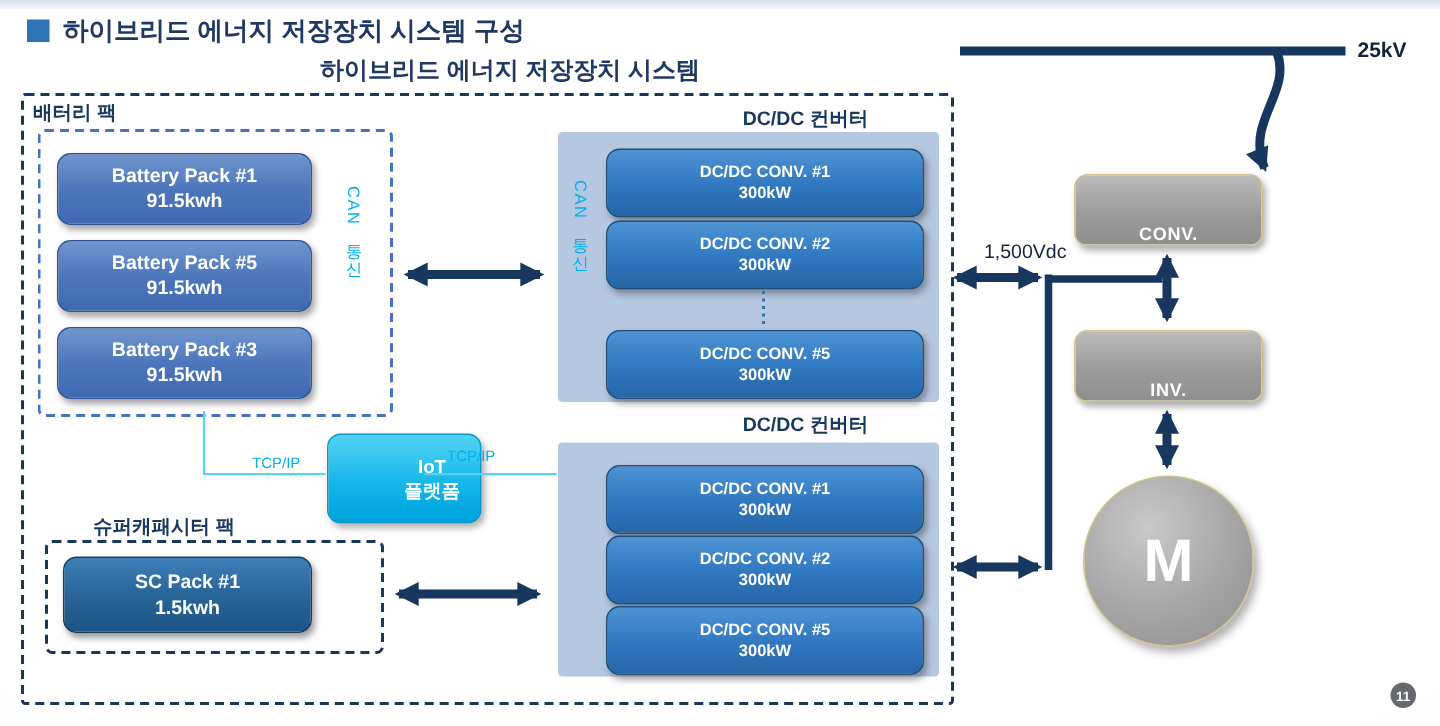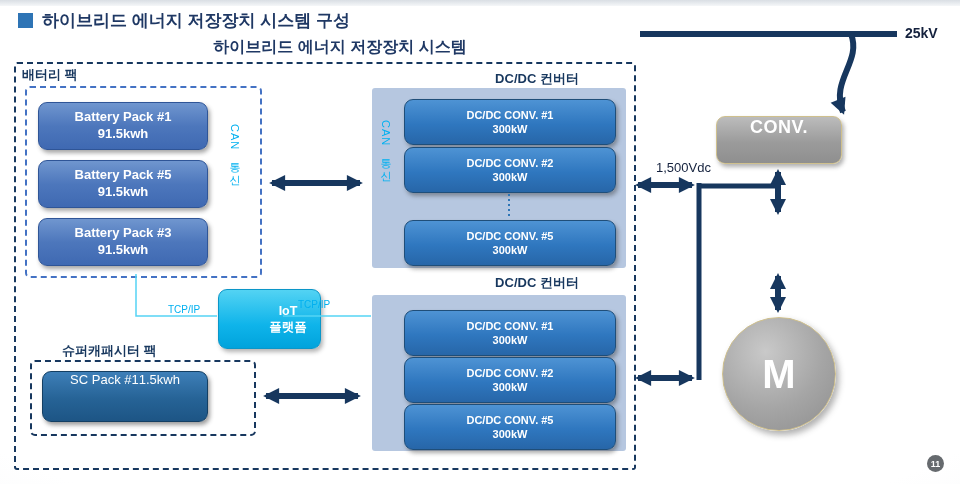--- a/index.html
+++ b/index.html
@@ -39,26 +39,26 @@
     background:linear-gradient(180deg,#53d3f3 0%,#0fb4ea 60%,#00a3dc 100%);
     border:1px solid #0b96c8;box-shadow:2px 3px 4px rgba(40,40,40,.35);
     color:#fff;font-weight:700;font-size:12.5px;display:flex;flex-direction:column;
     align-items:center;justify-content:center;line-height:1.3;padding-left:37px;}
   .tcpip{position:absolute;color:#00b0f0;font-size:10px;}
   .sc-dashed{position:absolute;left:30px;top:360px;width:222px;height:72px;
     border:2px dashed #17375e;border-radius:5px;}
   .scpack{position:absolute;left:42px;top:371px;width:164px;height:49px;border-radius:9px;
     background:linear-gradient(180deg,#3e7fb8 0%,#266396 55%,#1d5585 100%);
     border:1px solid #143f63;box-shadow:2px 3px 4px rgba(40,40,40,.45);
-    color:#fff;font-weight:400;font-size:13px;display:flex;
-    align-items:flex-start;justify-content:center;line-height:1.3;}
+    color:#fff;font-weight:700;font-size:13px;display:flex;flex-direction:column;
+    align-items:center;justify-content:center;line-height:1.3;}
   .graybox{position:absolute;left:716px;width:124px;height:46px;border-radius:9px;
     background:linear-gradient(180deg,#bcbcbc 0%,#9b9b9b 55%,#8f8f8f 100%);
     border:1px solid #cfc08d;box-shadow:2px 3px 4px rgba(60,60,60,.4);
-    color:#fff;font-weight:700;font-size:18px;display:flex;align-items:flex-start;
+    color:#fff;font-weight:700;font-size:12px;display:flex;align-items:flex-end;
     justify-content:center;letter-spacing:.5px;}
   .conv{top:116px;} .inv{top:220px;}
   .motor{position:absolute;left:722px;top:317px;width:112px;height:112px;border-radius:50%;
     background:radial-gradient(circle at 38% 30%,#c9c9c9 0%,#a5a5a5 55%,#8e8e8e 100%);
     border:1px solid #cfc08d;box-shadow:3px 4px 6px rgba(60,60,60,.4);
     color:#fff;font-weight:700;font-size:40px;display:flex;align-items:center;justify-content:center;}
   .kv-label{position:absolute;left:905px;top:25px;font-size:14px;font-weight:700;color:#14213d;}
   .vdc-label{position:absolute;left:656px;top:160px;font-size:13px;font-weight:400;color:#14213d;}
   .watermark{position:absolute;left:806px;top:419px;display:flex;align-items:center;gap:5px;
     color:#c6cbd1;font-weight:700;font-size:25px;letter-spacing:1px;}
@@ -145,20 +145,23 @@
   <div class="scpack">
     <span>SC Pack #1</span>
     <span>1.5kwh</span>
   </div>
 
   <div class="kv-label">25kV</div>
   <div class="vdc-label">1,500Vdc</div>
   <div class="graybox conv">
     <span>CONV.</span>
   </div>
+  <div class="graybox inv">
+    <span>INV.</span>
+  </div>
   <div class="motor">
     <span>M</span>
   </div>
 
   <div class="pagenum">11</div>
 
   <svg class="connectors" width="960" height="484" viewBox="0 0 960 484">
     <defs>
       <marker id="ah" viewBox="0 0 6 6" markerWidth="3.2" markerHeight="3.2" refX="4.6" refY="3" orient="auto-start-reverse">
         <path d="M0.5,0.5 L5.5,3 L0.5,5.5 Z" fill="#17375e"></path>

